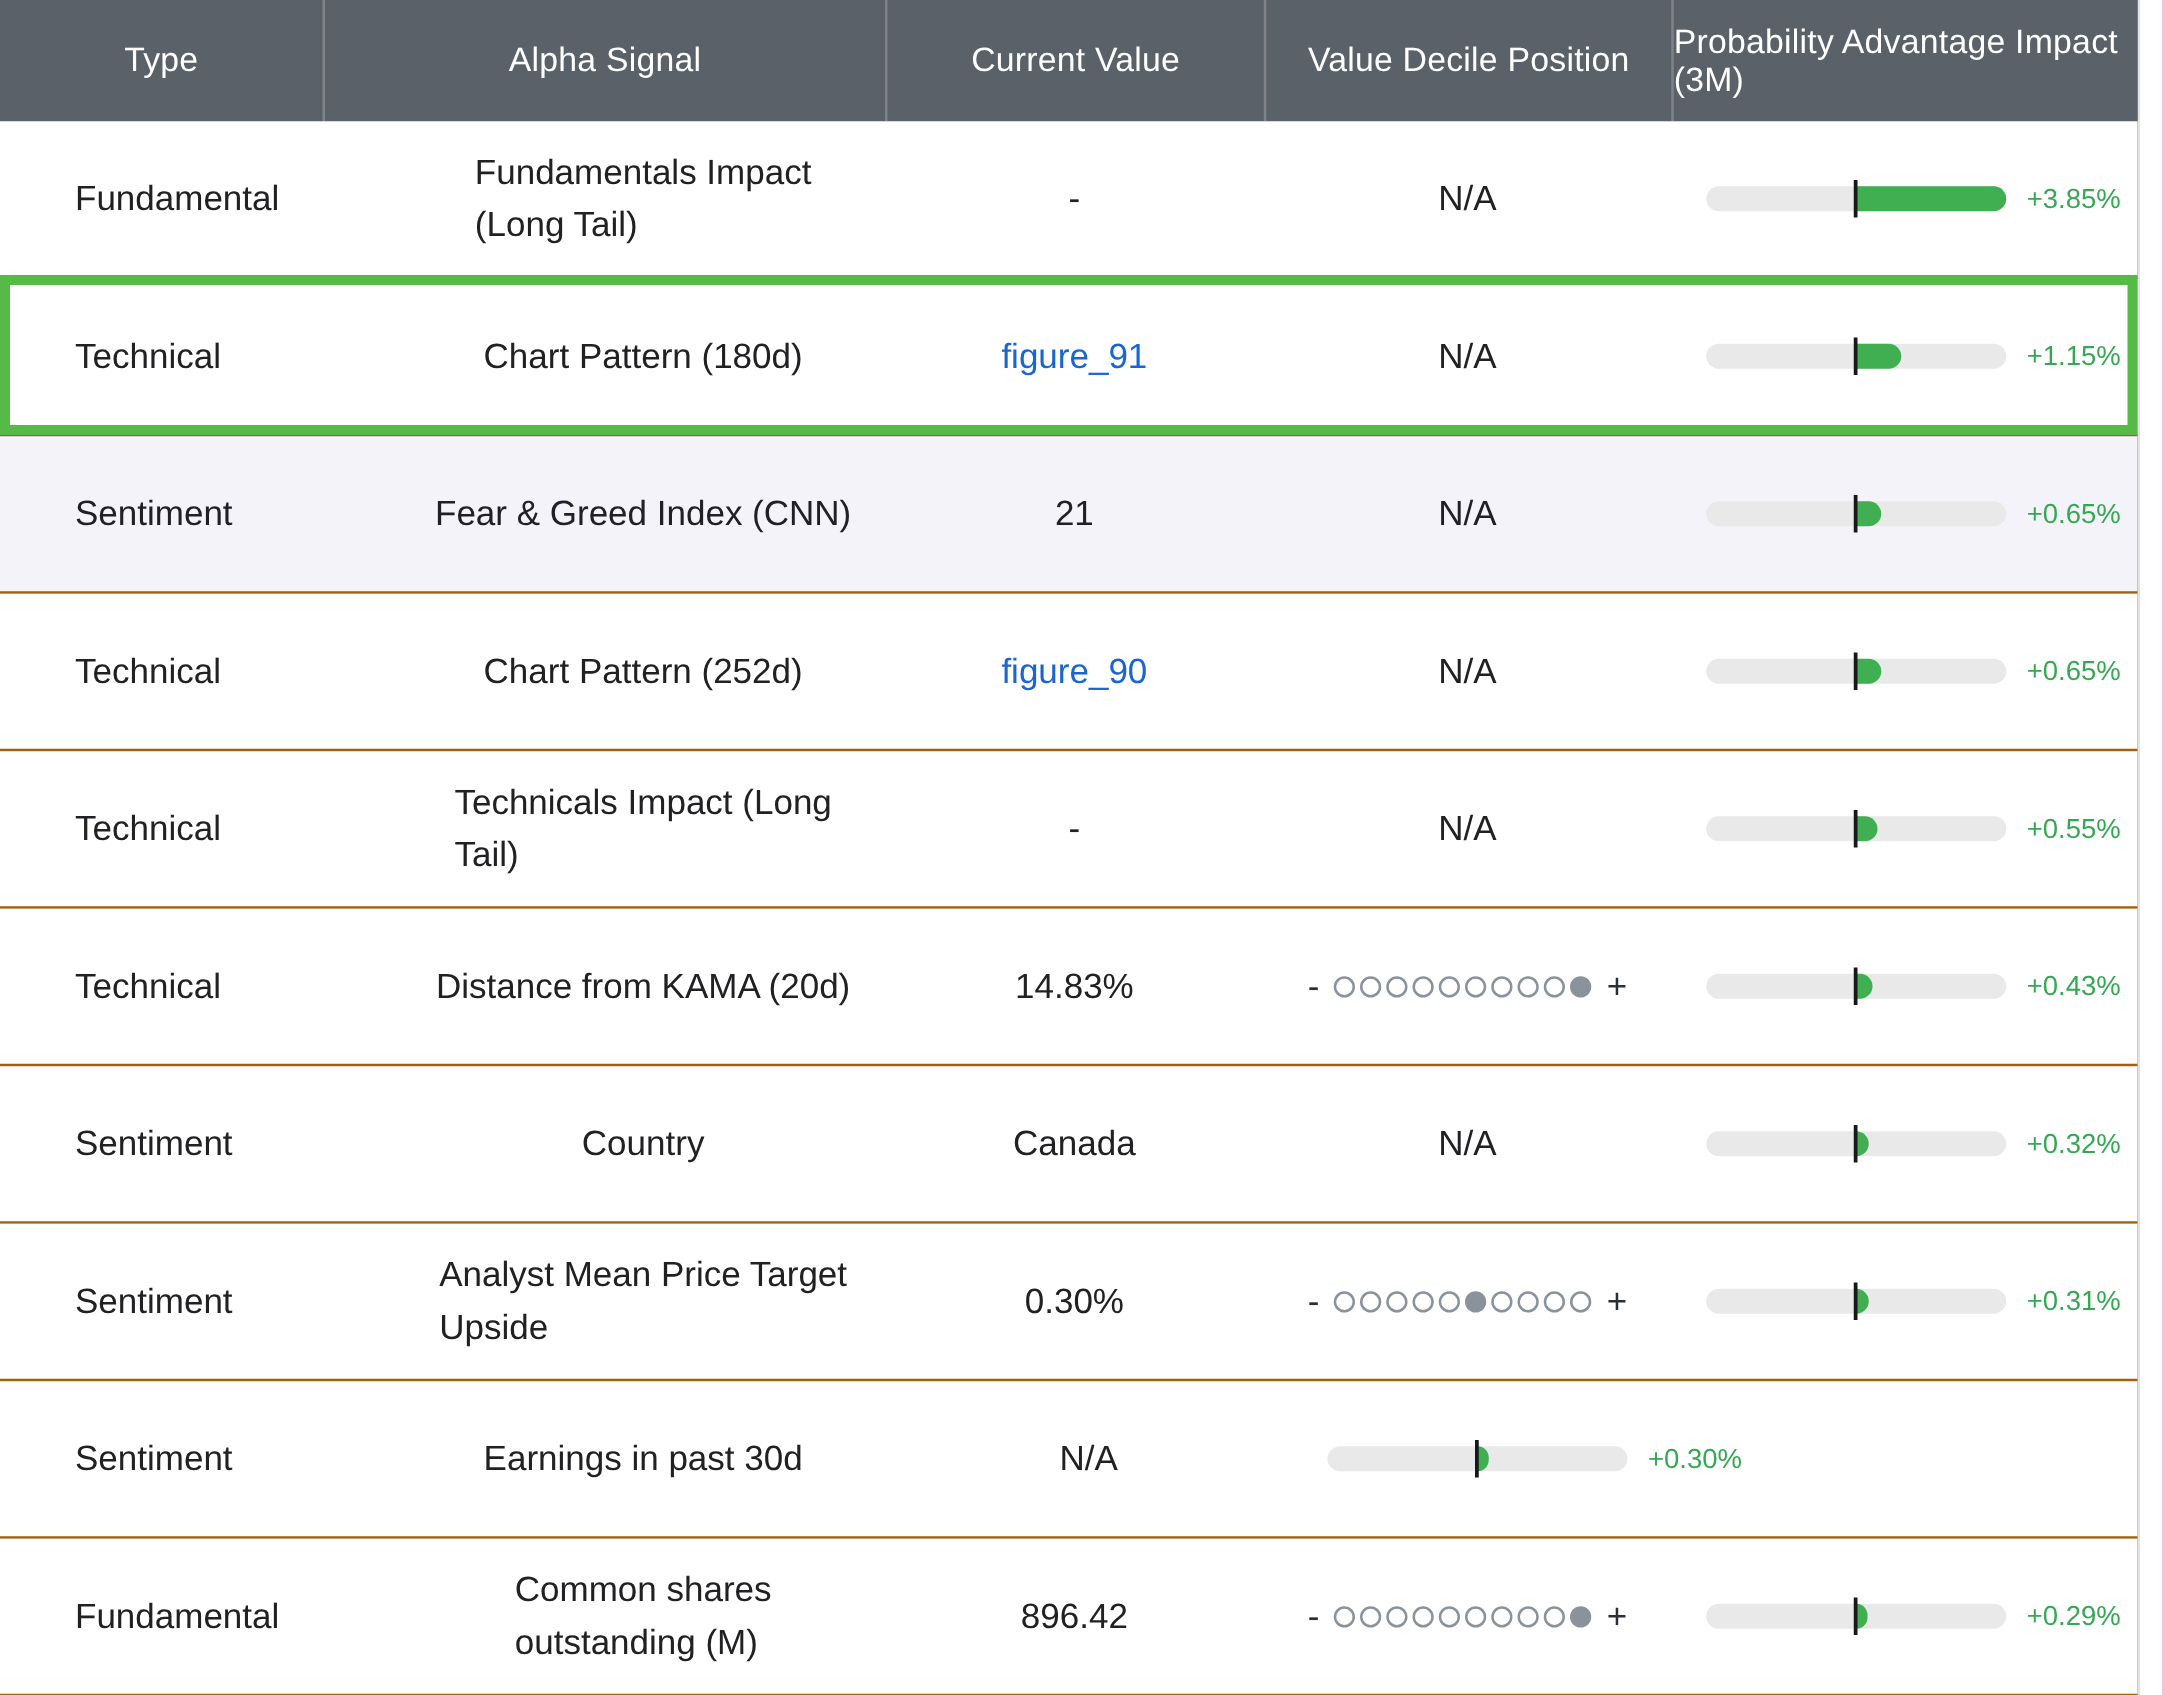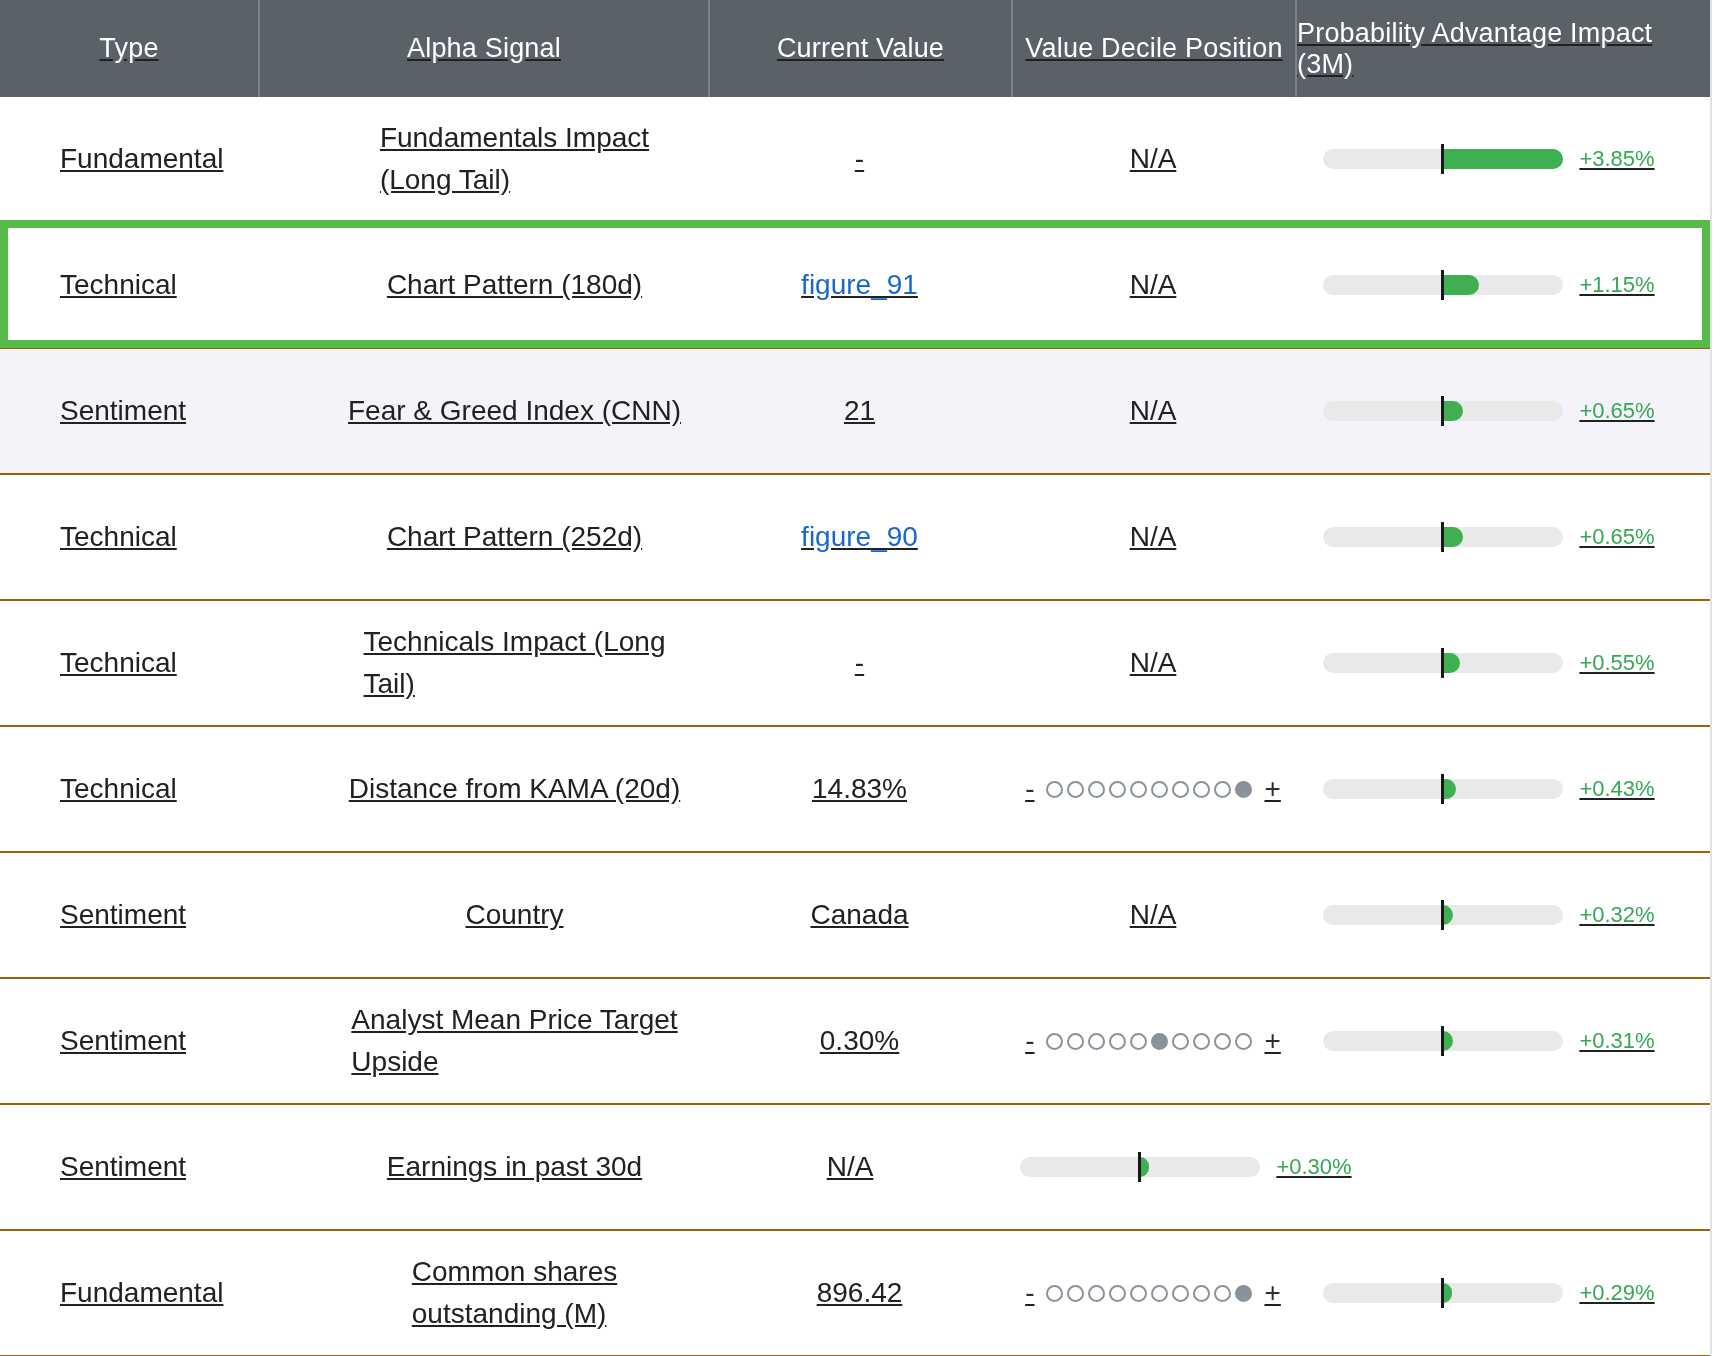--- a/index.html
+++ b/index.html
@@ -8,38 +8,37 @@
     width: 1730px; height: 1356px;
     font-family: "Liberation Sans", sans-serif;
     color: #212124;
     overflow: hidden;
     position: relative;
   }
   .table {
     width: 1712px; height: 1356px;
     border-right: 2px solid #e2e2e2;
     background: #be185d;
-    text-decoration: underline;
   }
   
   .thead {
     display: flex; height: 97px;
     background: #5b6168;
     color: #ffffff;
   }
   .th {
     display: flex; align-items: center; justify-content: center;
     font-size: 27px; font-weight: 500; letter-spacing: 0.2px;
   }
   .th + .th { border-left: 2px solid rgba(255,255,255,0.22); }
   
   .col-type   { width: 258px; flex: none; }
   .col-alpha  { width: 450px; flex: none; }
   .col-value  { width: 303px; flex: none; text-align: right; }
-  .col-decile { width: 284px; flex: none; }
+  .col-decile { width: 326px; flex: none; }
   .col-impact { width: 362px; flex: none; }
   
   .row {
     display: flex; height: 126px;
     border-bottom: 2px solid #a16207;
     background: #ffffff;
     position: relative;
   }
   .row.shaded { background: #f4f3fa; }
   .row .highlight-frame {

